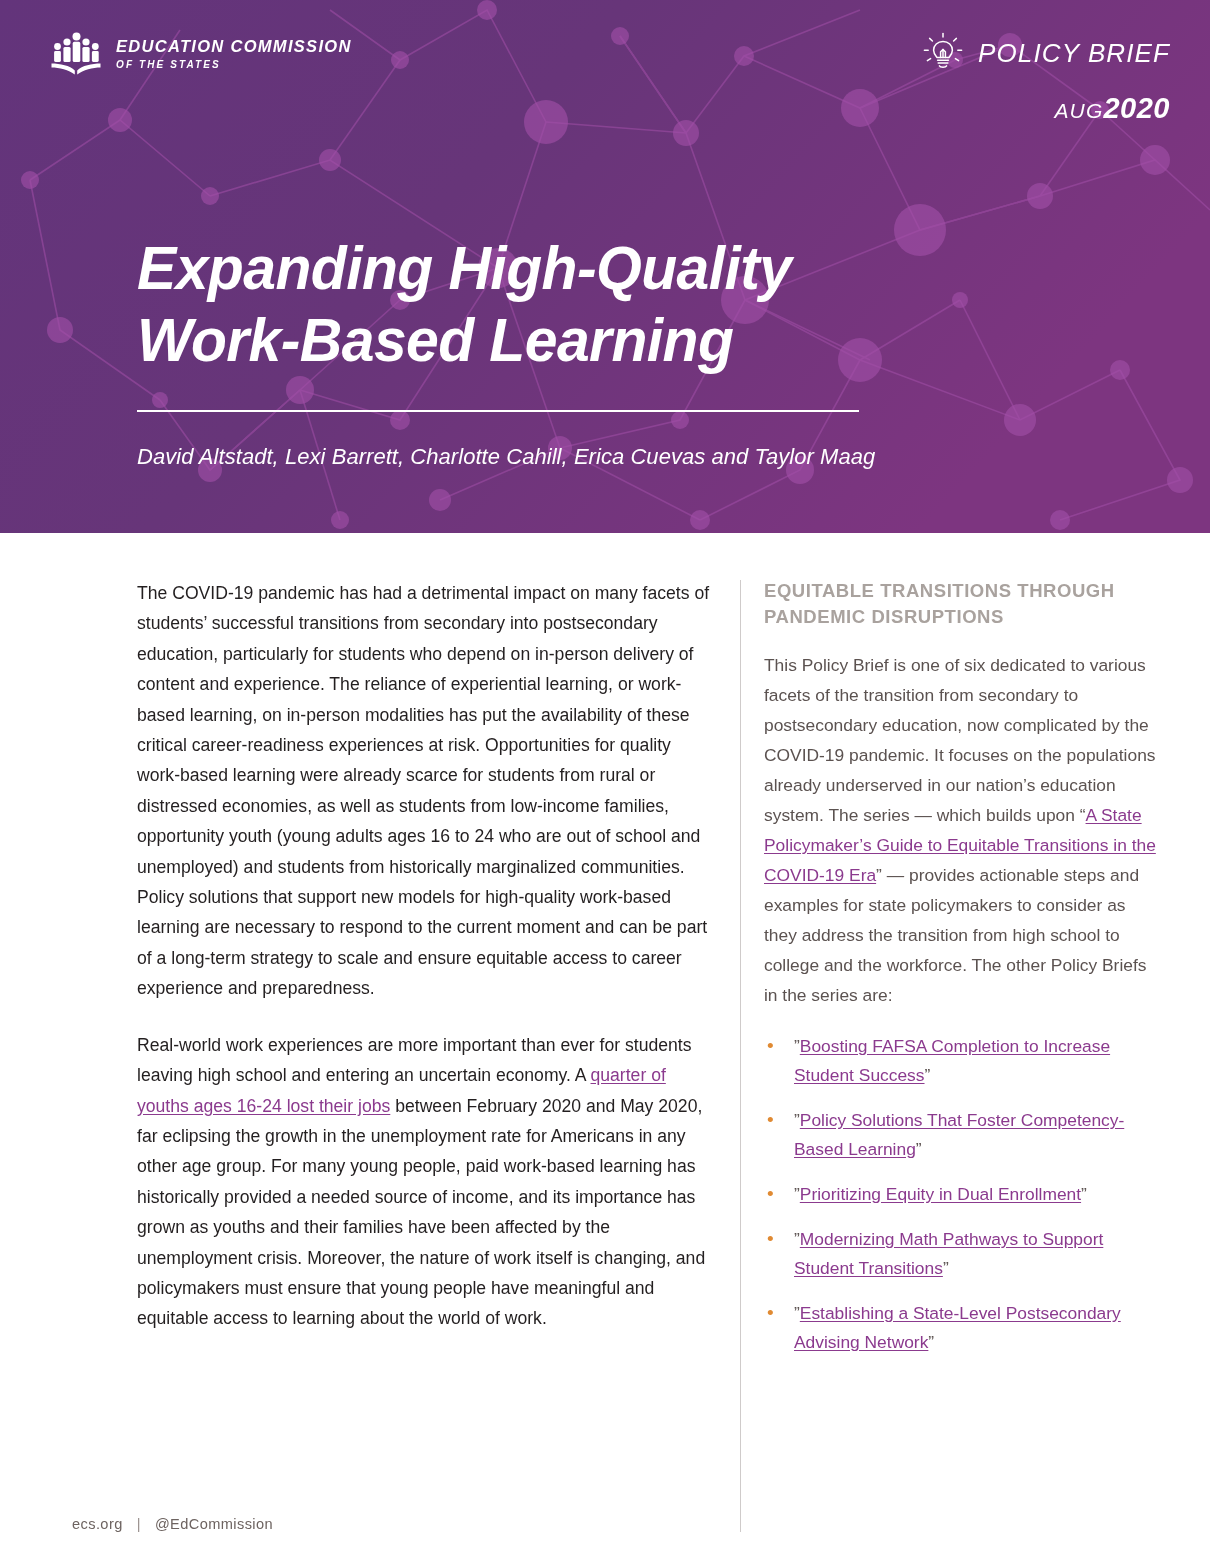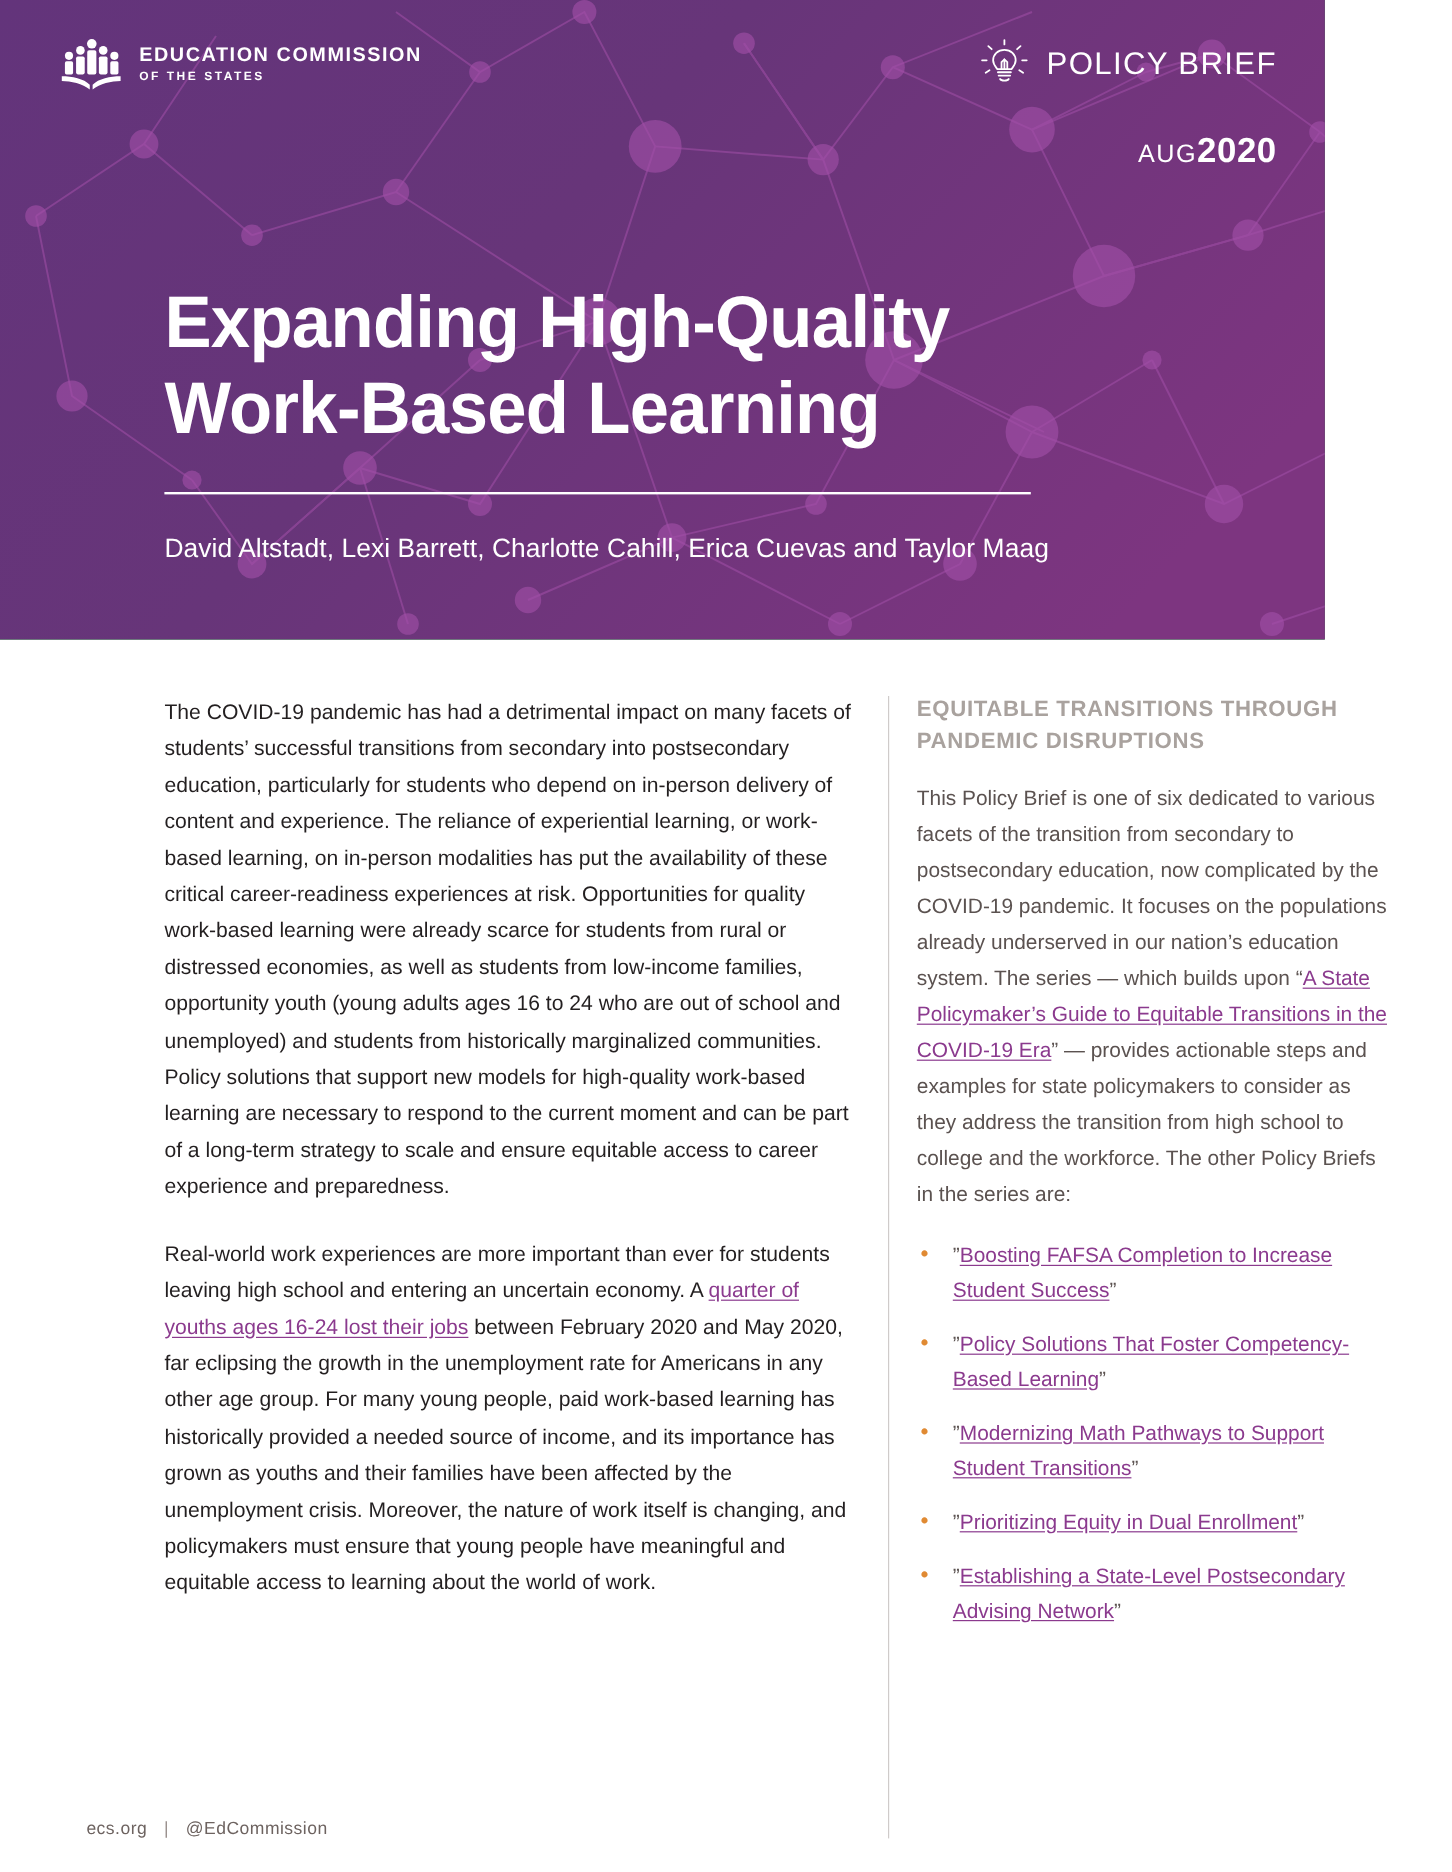--- a/index.html
+++ b/index.html
@@ -11,24 +11,25 @@
     height: 1560px;
     background: #ffffff;
     font-family: "Liberation Sans", sans-serif;
     overflow: hidden;
     position: relative;
   }
 
   
   .header {
     position: relative;
-    width: 1104px;
+    width: 1210px;
     height: 533px;
-    background: #14532d;
+    background: #4d7c0f;
     overflow: hidden;
+    font-style: italic;
   }
   .header-net {
     position: absolute;
     inset: 0;
     width: 1210px;
     height: 533px;
   }
   .header-inner {
     position: relative;
     z-index: 3;
@@ -77,21 +78,21 @@
   .brief-label {
     color: #ffffff;
     font-size: 26px;
     letter-spacing: 1.1px;
     font-weight: normal;
     white-space: nowrap;
   }
   .date-block {
     position: absolute;
     right: 40px;
-    top: 110px;
+    top: 92px;
     color: #ffffff;
     white-space: nowrap;
   }
   .date-mon {
     font-size: 21px;
     letter-spacing: 1.2px;
   }
   .date-year {
     font-size: 29px;
     font-weight: bold;
@@ -391,22 +392,22 @@
   </div>
 
   <div class="col-right">
     <h2 class="side-head">EQUITABLE TRANSITIONS THROUGH PANDEMIC DISRUPTIONS</h2>
 
     <p class="side-p"><span>This Policy Brief is one of six dedicated to various facets of the transition from secondary to postsecondary education, now complicated by the COVID-19 pandemic. It focuses on the populations already underserved in our nation’s education system. The series — which builds upon “</span><a class="side-link" href="#">A State Policymaker’s Guide to Equitable Transitions in the COVID-19 Era</a><span>” — provides actionable steps and examples for state policymakers to consider as they address the transition from high school to college and the workforce. The other Policy Briefs in the series are:</span></p>
 
     <ul class="side-list">
       <li><span>”</span><a class="side-link" href="#">Boosting FAFSA Completion to Increase Student Success</a><span>”</span></li>
       <li><span>”</span><a class="side-link" href="#">Policy Solutions That Foster Competency-Based Learning</a><span>”</span></li>
+      <li><span>”</span><a class="side-link" href="#">Prioritizing Equity in Dual Enrollment</a><span>”</span></li>
       <li><span>”</span><a class="side-link" href="#">Modernizing Math Pathways to Support Student Transitions</a><span>”</span></li>
-      <li><span>”</span><a class="side-link" href="#">Prioritizing Equity in Dual Enrollment</a><span>”</span></li>
       <li><span>”</span><a class="side-link" href="#">Establishing a State-Level Postsecondary Advising Network</a><span>”</span></li>
     </ul>
   </div>
 
 </div>
 
 <div class="footer">
   <span>ecs.org</span>
   <span class="sep">|</span>
   <span>@EdCommission</span>

